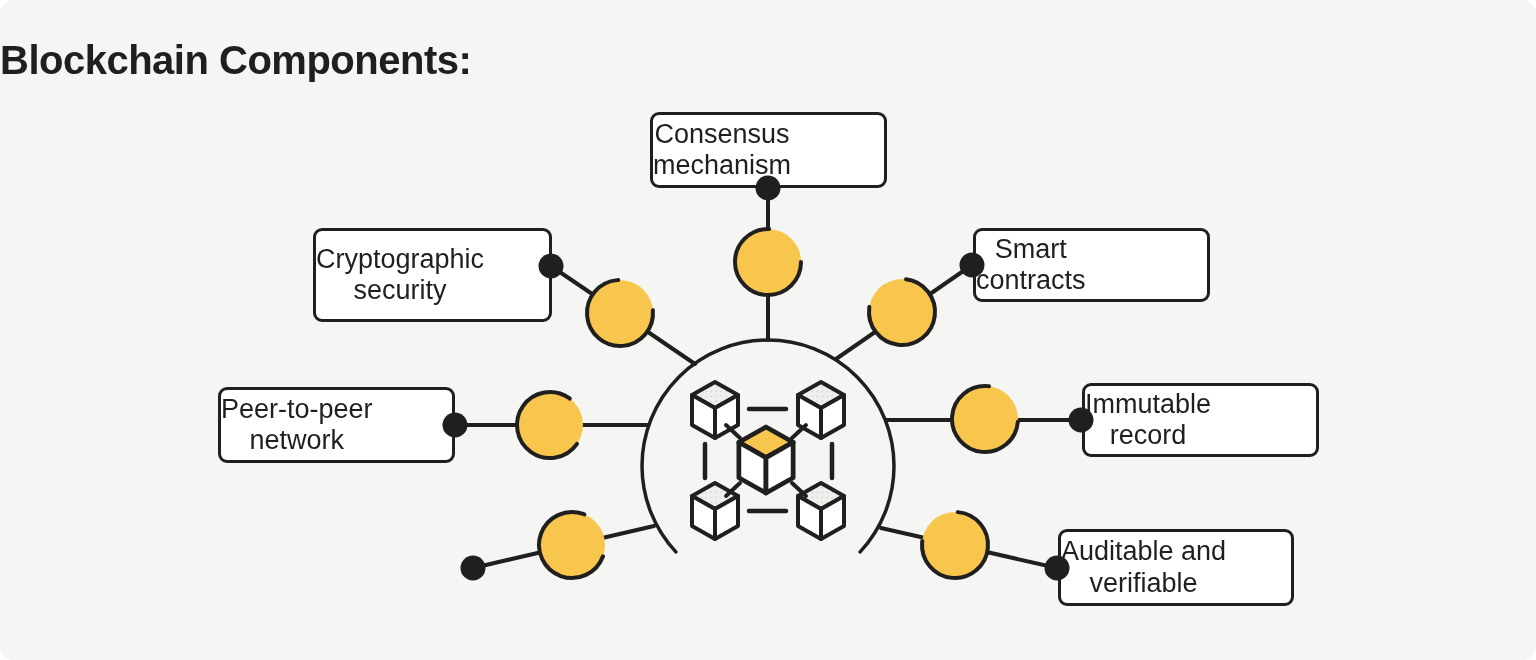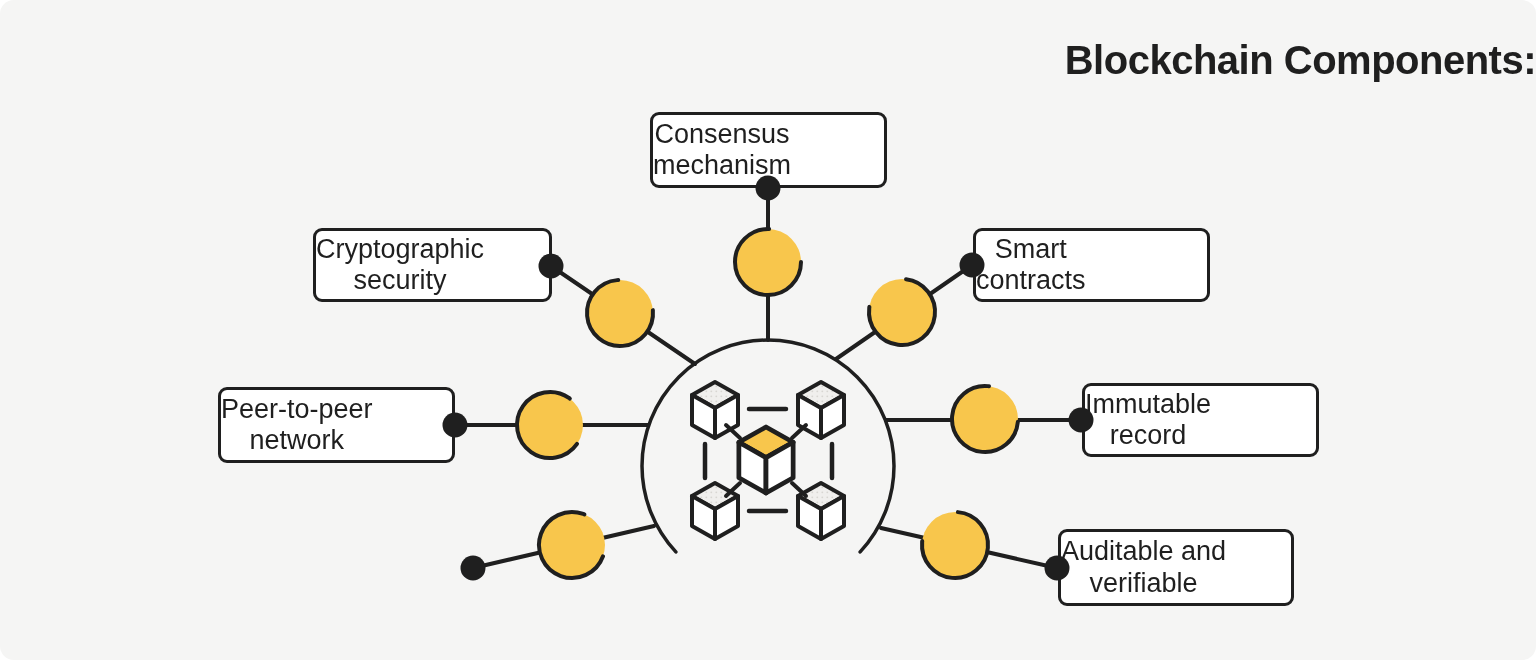--- a/index.html
+++ b/index.html
@@ -7,21 +7,21 @@
     position: relative;
     width: 1536px; height: 660px;
     background: #f5f5f4;
     border-radius: 14px;
     overflow: hidden;
     font-family: "Liberation Sans", sans-serif;
   }
   .diagram-title {
     position: absolute;
     left: 0; right: 0; top: 38px;
-    text-align: right;
+    text-align: left;
     font-size: 40px;
     font-weight: 700;
     color: #1f1f1f;
     letter-spacing: -0.5px;
     z-index: 2;
   }
   .layer { position: absolute; left: 0; top: 0; width: 1536px; height: 660px; }
   .layer.base { z-index: 1; }
   .layer.dots { z-index: 3; pointer-events: none; }
   .node-box {
@@ -131,21 +131,21 @@
         <circle cx="955" cy="545" r="33" fill="#f8c64c"></circle>
         <circle cx="955" cy="545" r="33" fill="none" stroke="#1f1f1f" stroke-width="4" pathLength="360" stroke-dasharray="272 88" stroke-linecap="round" transform="rotate(275 955 545)"></circle>
       </g>
     </g>
   </svg>
 
   <div class="node-box" style="left:650px;  top:112px; width:237px; height:76px;">
     <span class="node-label">Consensus
 mechanism</span>
   </div>
-  <div class="node-box" style="left:313px;  top:228px; width:239px; height:74px;">
+  <div class="node-box" style="left:313px;  top:228px; width:239px; height:94px;">
     <span class="node-label">Cryptographic
 security</span>
   </div>
   <div class="node-box" style="left:218px;  top:387px; width:237px; height:76px;">
     <span class="node-label">Peer-to-peer
 network</span>
   </div>
   <div class="node-box" style="left:973px;  top:228px; width:237px; height:74px;">
     <span class="node-label">Smart
 contracts</span>

